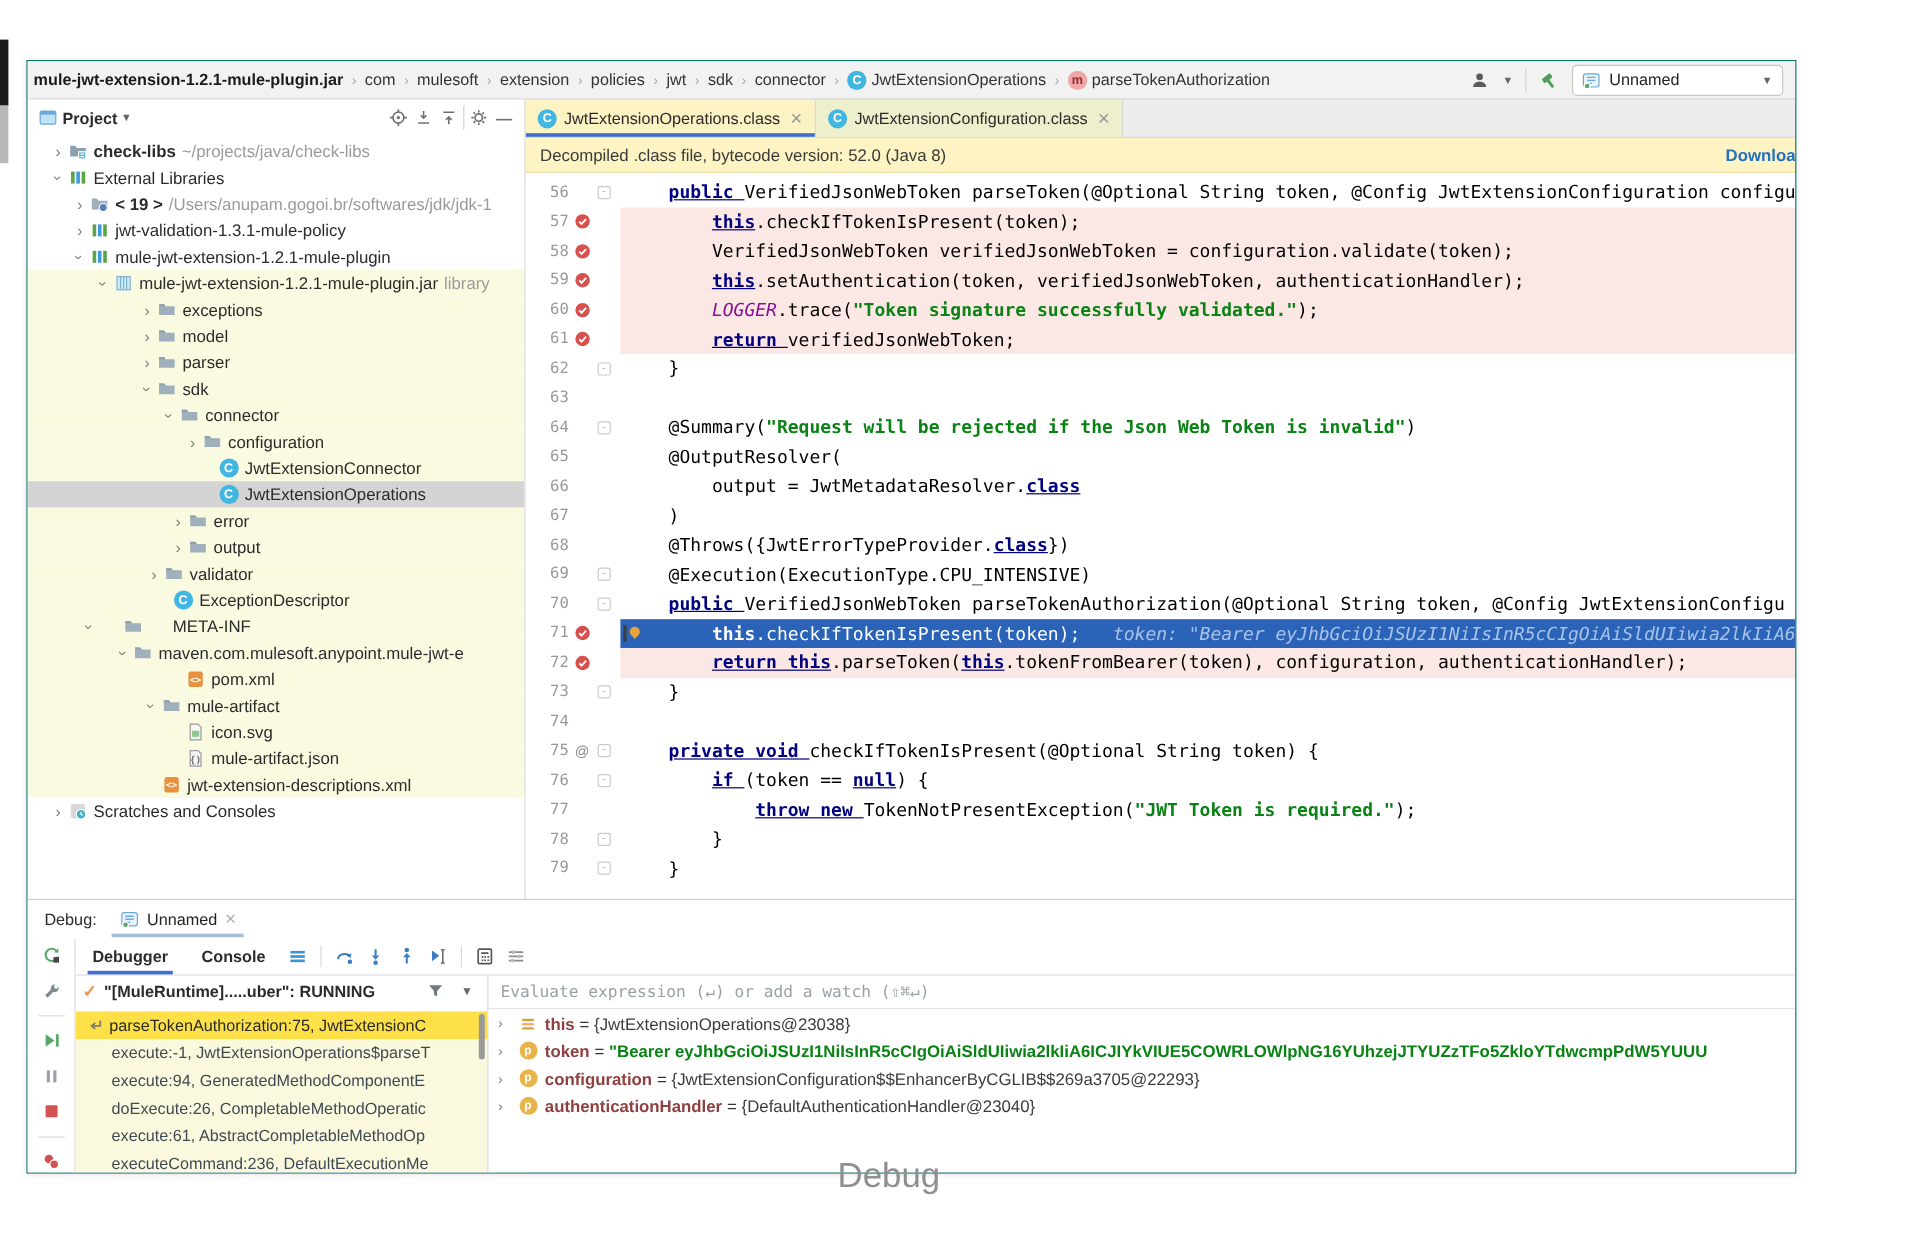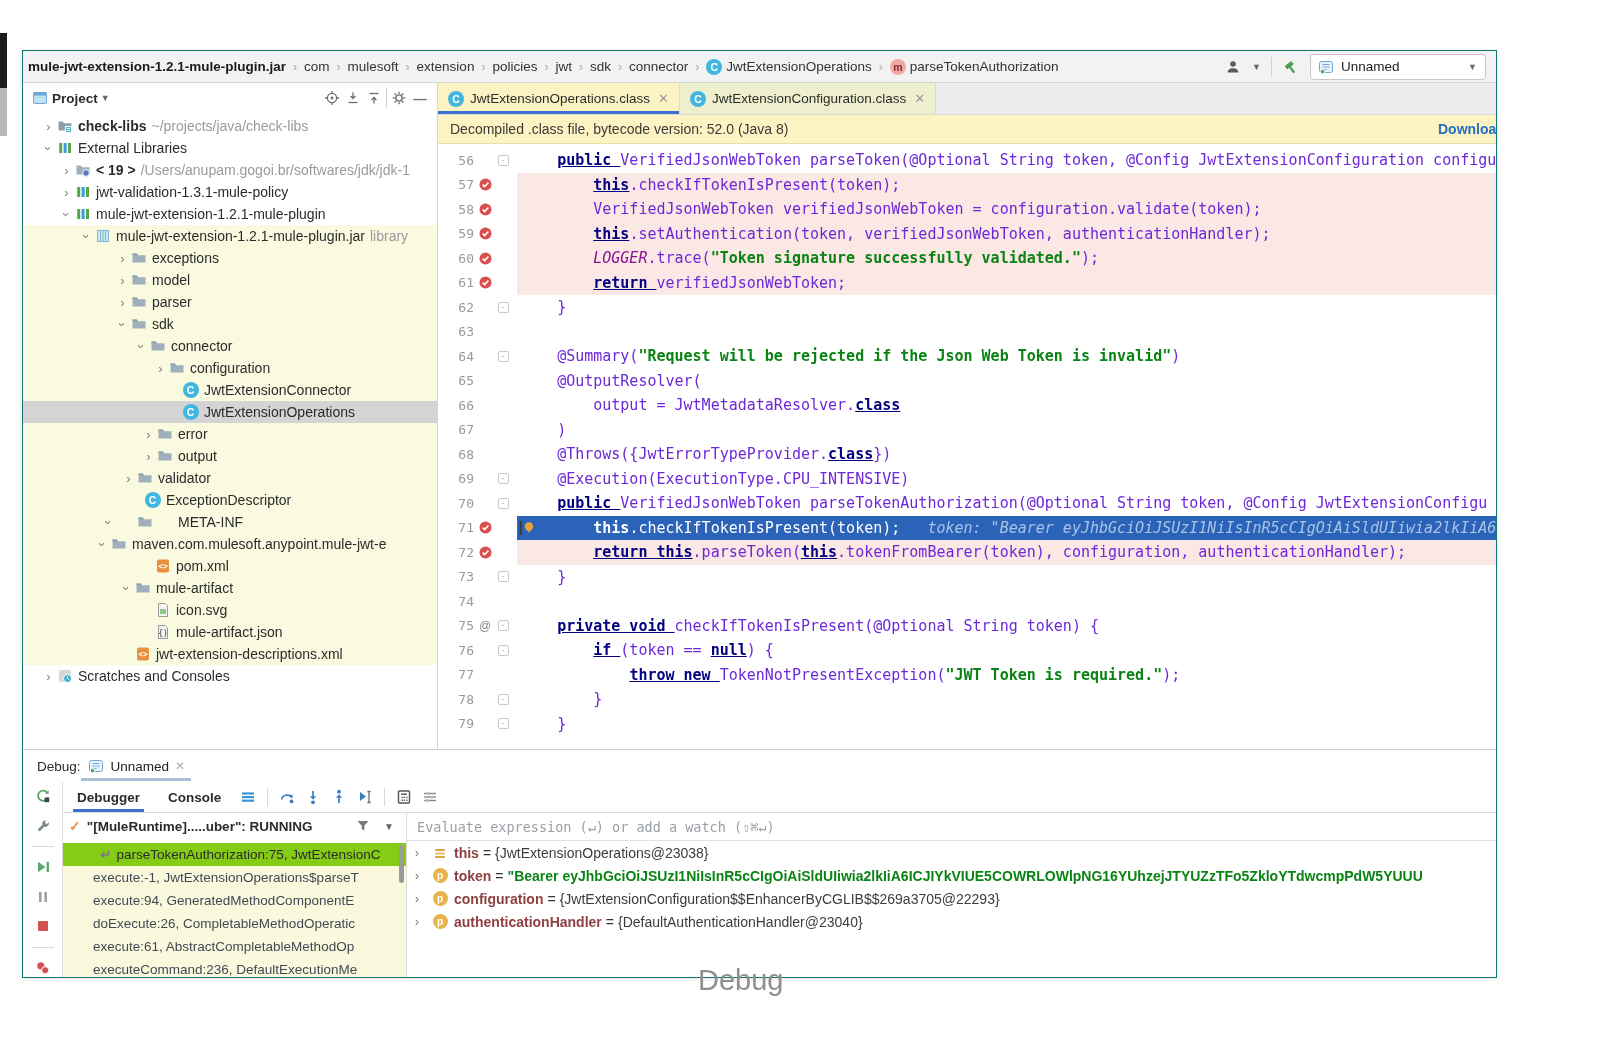--- a/index.html
+++ b/index.html
@@ -59,31 +59,31 @@
   .bpcol{width:22px;display:flex;justify-content:center;align-items:center;}
   .atmark{color:#8a8a8a;font-size:12px;width:14px;text-align:center;}
   .foldcol{width:14px;display:flex;justify-content:center;align-items:center;}
   .foldbox{width:9px;height:9px;border:1px solid #c9c9c9;border-radius:2px;color:#9a9a9a;font-size:8px;
            line-height:7px;text-align:center;background:#fff;}
   .codewrap{flex:1;height:100%;position:relative;display:flex;align-items:center;overflow:hidden;}
   .codewrap.pink{background:#fbe7e4;}
   .codewrap.exec{background:#2a63b8;}
   .codewrap pre{margin:0;font-family:"DejaVu Sans Mono","Liberation Mono",monospace;font-size:15px;
                 white-space:pre;padding-left:4px;}
-  .sg-t{color:#6d28d9;}
+  .sg-t{color:#000000;}
   .sg-kw{color:#000080;font-weight:bold;text-decoration:underline;}
   .sg-str{color:#0a8314;font-weight:bold;}
   .sg-stat{color:#871094;font-style:italic;font-weight:normal;}
   .sg-w{color:#fff;}
   .sg-wkw{color:#fff;font-weight:bold;}
   .sg-hint{color:#a9c3e8;font-style:italic;}
   .pin{position:absolute;left:2px;top:4px;}
   
   #debug{position:absolute;left:0;top:698px;right:0;bottom:0;background:#fff;border-top:1px solid #cfcfcf;box-sizing:border-box;}
-  #dbg-head{height:32px;display:flex;align-items:center;font-size:13.5px;padding-left:14px;gap:2px;}
+  #dbg-head{height:32px;display:flex;align-items:center;font-size:13.5px;padding-left:14px;gap:14px;}
   #dbg-head .dlabel{color:#2b2b2b;}
   .dbg-tab{display:flex;align-items:center;gap:6px;position:relative;height:100%;padding:0 4px;}
   .dbg-tab::after{content:"";position:absolute;left:-2px;right:-2px;bottom:1px;height:3px;background:#a9c0d8;}
   .dbg-tab .x{color:#b0b0b0;font-size:12px;}
   #dbg-toolbar{position:absolute;left:40px;top:32px;right:0;height:31px;border-bottom:1px solid #dcdcdc;
                display:flex;align-items:center;font-size:13.5px;box-sizing:border-box;}
   .dtab{padding:0 14px;font-weight:bold;color:#2b2b2b;height:100%;display:flex;align-items:center;position:relative;}
   .dtab.active::after{content:"";position:absolute;left:10px;right:10px;bottom:0;height:3px;background:#3d6fd0;}
   .tbicon{width:26px;height:22px;display:inline-flex;align-items:center;justify-content:center;}
   .tbsep{width:1px;height:18px;background:#d9d9d9;margin:0 6px;}
@@ -91,21 +91,21 @@
              display:flex;flex-direction:column;align-items:center;padding-top:5px;gap:11px;box-sizing:border-box;}
   .stripsep{width:22px;height:1px;background:#d9d9d9;}
   #frames{position:absolute;left:40px;top:63px;width:343px;bottom:0;overflow:hidden;}
   #thread-row{height:26px;display:flex;align-items:center;font-size:13.5px;font-weight:bold;color:#2b2b2b;
               padding-left:6px;gap:6px;position:relative;}
   #thread-row .funnel{position:absolute;right:34px;}
   #thread-row .tcaret{position:absolute;right:12px;color:#666;font-size:10px;}
   #frame-rows{position:absolute;left:0;top:30px;right:0;bottom:0;background:#fbf9dd;}
   .frow{height:23px;display:flex;align-items:center;font-size:13.5px;color:#404a54;white-space:nowrap;
         overflow:hidden;padding-left:8px;gap:4px;}
-  .frow.sel{background:#84cc16;color:#2b2b2b;justify-content:center;}
+  .frow.sel{background:#fde047;color:#2b2b2b;}
   #frames-vscroll{position:absolute;right:2px;top:32px;width:5px;height:38px;border-radius:3px;background:#9a9a9a;}
   #vars{position:absolute;left:383px;top:63px;right:0;bottom:0;border-left:1px solid #dcdcdc;overflow:hidden;}
   #eval-row{height:27px;display:flex;align-items:center;border-bottom:1px solid #e2e2e2;
             font-family:"DejaVu Sans Mono","Liberation Mono",monospace;font-size:13.5px;color:#9aa0a6;padding-left:10px;}
   .vrow{height:23px;display:flex;align-items:center;font-size:14px;white-space:nowrap;overflow:hidden;padding-left:8px;}
   .vchev{color:#7c7c7c;width:16px;font-size:12px;flex:0 0 16px;}
   .vicon{width:18px;margin-right:5px;display:inline-flex;justify-content:center;flex:0 0 18px;}
   .vname{color:#8f4040;font-weight:bold;}
   .veq{color:#333;margin:0 4px;}
   .vval-ref{color:#3c3c3c;}
@@ -422,21 +422,21 @@
             </span>
             <span class="tlabel">validator</span>
           </div>
           <div class="trow yellow" style="padding-left: 106px;">
             <span class="chev"></span>
             <span class="ticon">
               <span class="ic-class">C</span>
             </span>
             <span class="tlabel">ExceptionDescriptor</span>
           </div>
-          <div class="trow yellow" style="padding-left: 78px; gap: 20px;">
+          <div class="trow yellow" style="padding-left: 44px; gap: 20px;">
             <span class="chev open">›</span>
             <span class="ticon">
               <svg width="16" height="16" viewBox="0 0 16 16" xmlns="http://www.w3.org/2000/svg">
                 <path d="M1.5 3.5h4.2l1.4 1.8h7.4v7.2h-13z" fill="#9fb0bc"></path>
                 <path d="M1.5 3.5h4.2l1.4 1.8H1.5z" fill="#8da0ad"></path>
               </svg>
             </span>
             <span class="tlabel">META-INF</span>
           </div>
           <div class="trow yellow" style="padding-left: 72px;">

